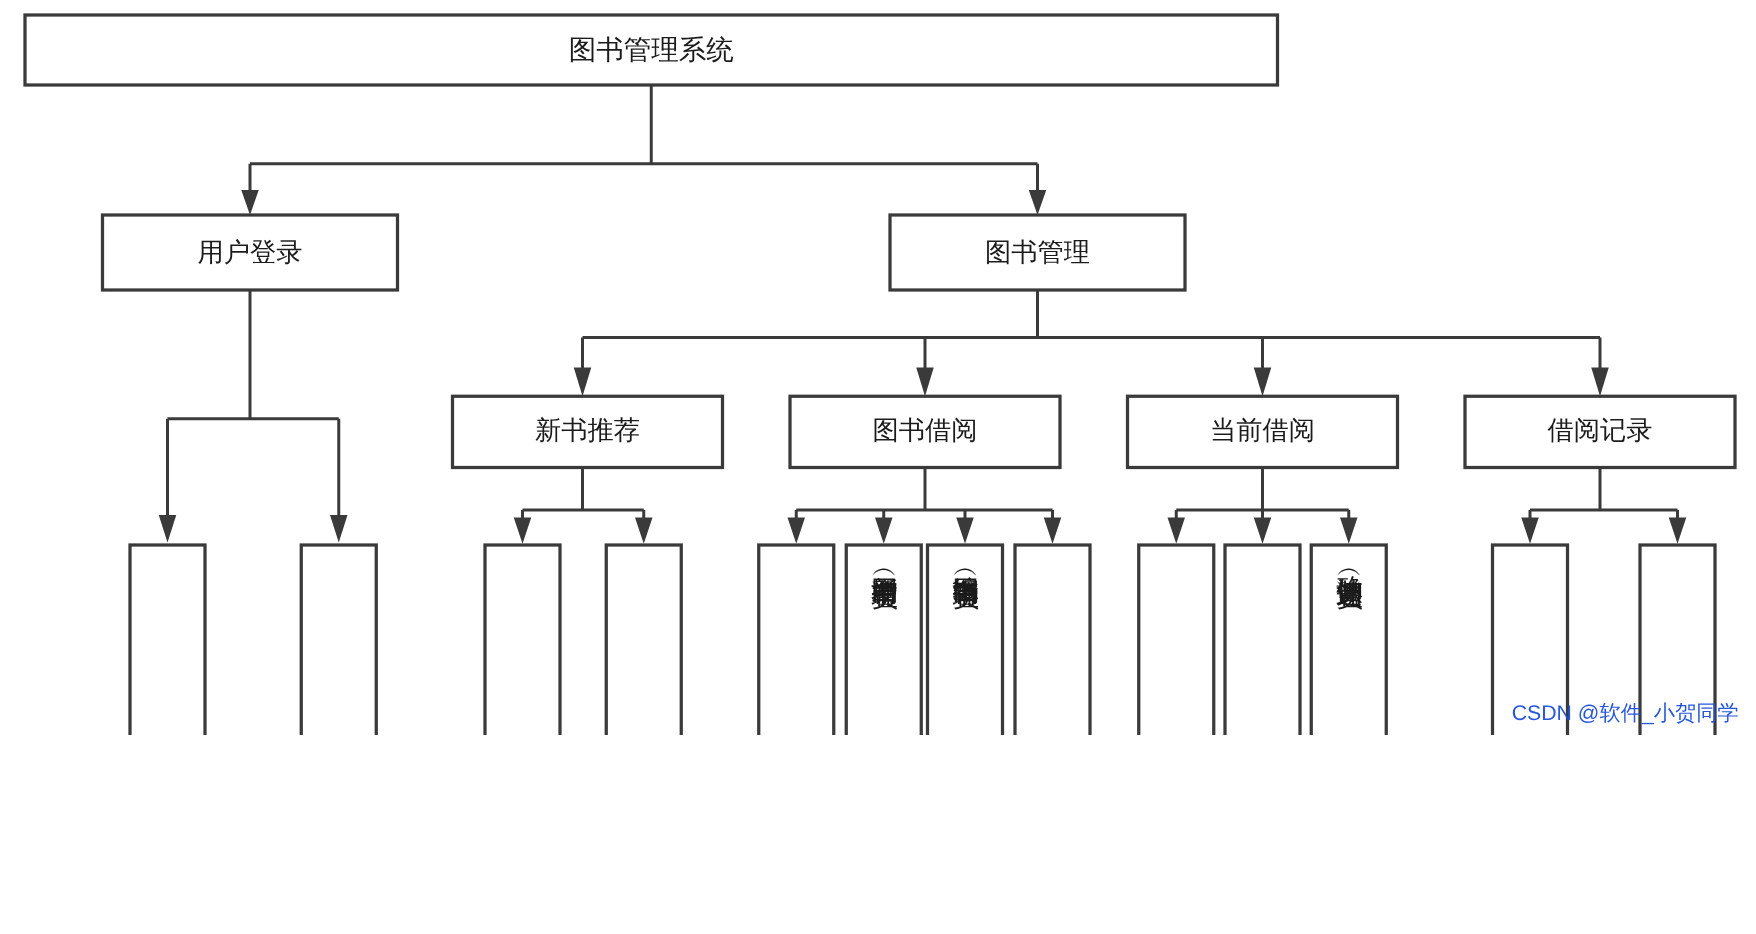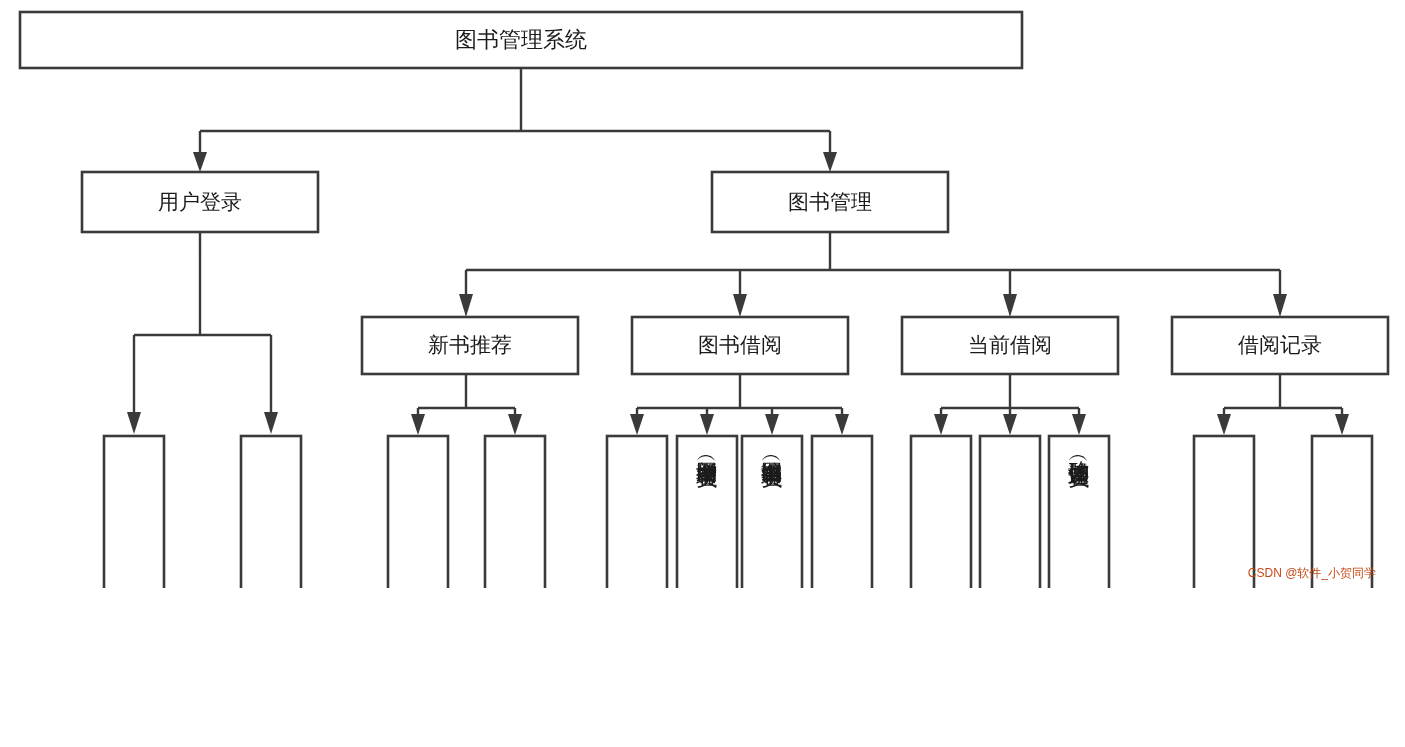--- a/index.html
+++ b/index.html
@@ -71,25 +71,25 @@
     line-height: 1.12;
     color: #1b1b1b;
     writing-mode: vertical-rl;
     text-orientation: upright;
     white-space: nowrap;
     letter-spacing: 1px;
     text-align: center;
   }
   .watermark {
     position: absolute;
-    right: 29px;
+    right: 14px;
     bottom: 6px;
     font-family: "Liberation Sans", "DejaVu Sans", sans-serif;
-    font-size: 12px;
-    color: #c2410c;
+    font-size: 17px;
+    color: #1d4ed8;
     opacity: 0.95;
     white-space: nowrap;
     pointer-events: none;
   }
 </style>
 </head>
 <body>
 
 <div id="diagram-root">
 

